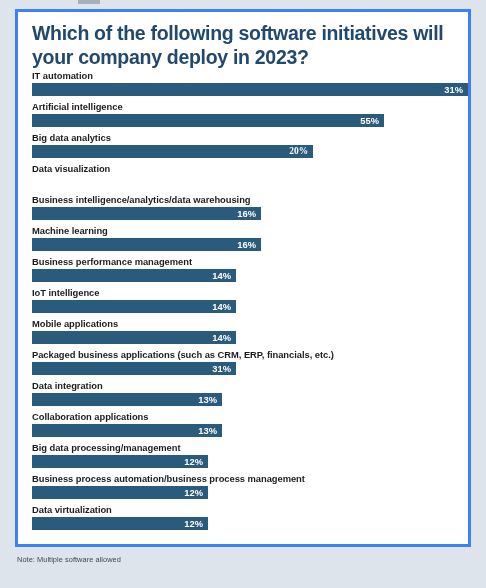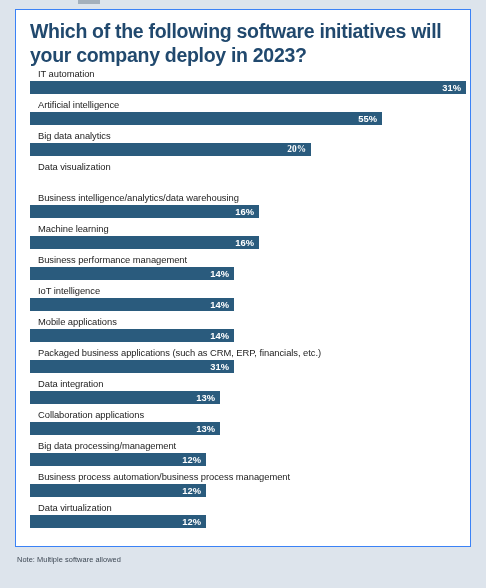--- a/index.html
+++ b/index.html
@@ -30,21 +30,21 @@
     background: #9aa7b4;
     opacity: 0.85;
   }
   .card {
     position: absolute;
     left: 15px;
     top: 9px;
     width: 456px;
     height: 538px;
     background: #ffffff;
-    border: 1px solid #3b82f6;
+    border: 3px solid #3b82f6;
     box-sizing: border-box;
   }
   .card-title {
     position: absolute;
     left: 14px;
     top: 10px;
     width: 432px;
     color: #21496e;
     font-size: 19.5px;
     font-weight: bold;
@@ -57,26 +57,26 @@
     left: 14px;
     top: 57px;
     width: 436px;
   }
   .row {
     position: relative;
     height: 31px;
   }
   .row-label {
     position: absolute;
-    left: 8px;
+    left: 0;
     top: 0;
     height: 13px;
     line-height: 13px;
     font-size: 9.4px;
-    font-weight: normal;
+    font-weight: bold;
     color: #1d1d1d;
     white-space: nowrap;
     letter-spacing: -0.05px;
   }
   .bar-track {
     position: absolute;
     left: 0;
     top: 14px;
     width: 384px;
     height: 13px;

